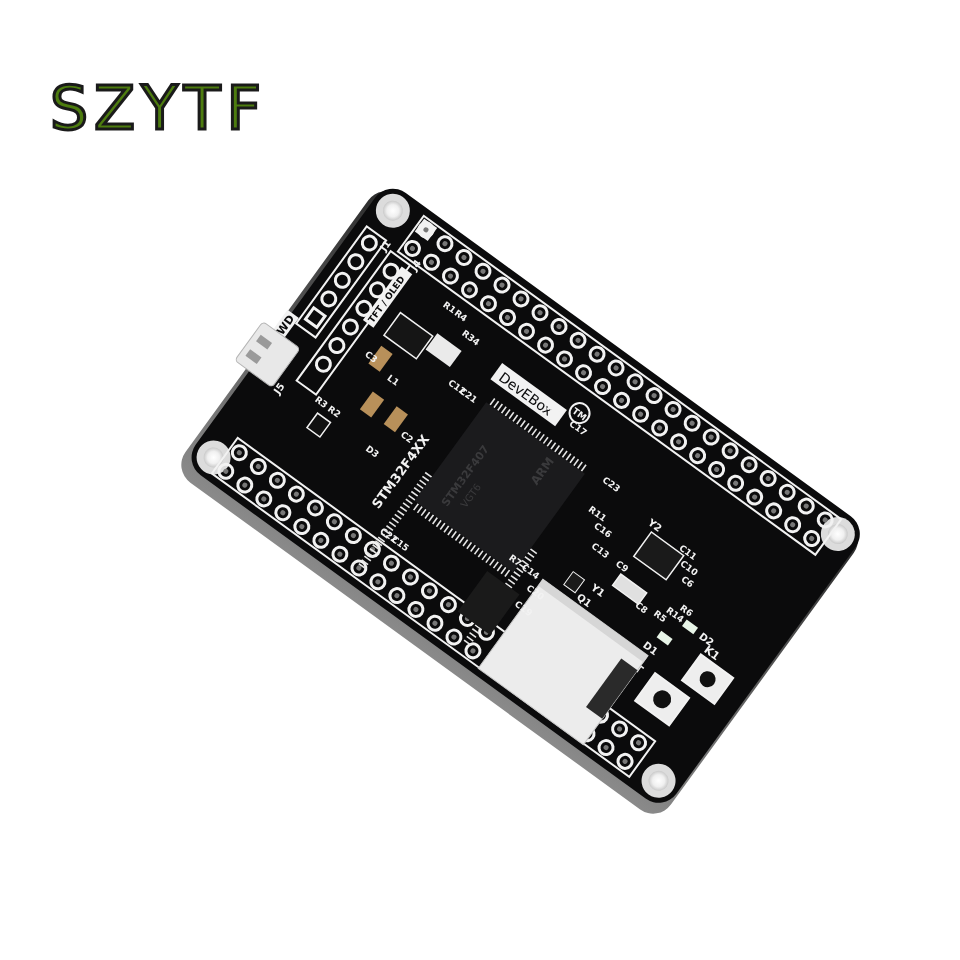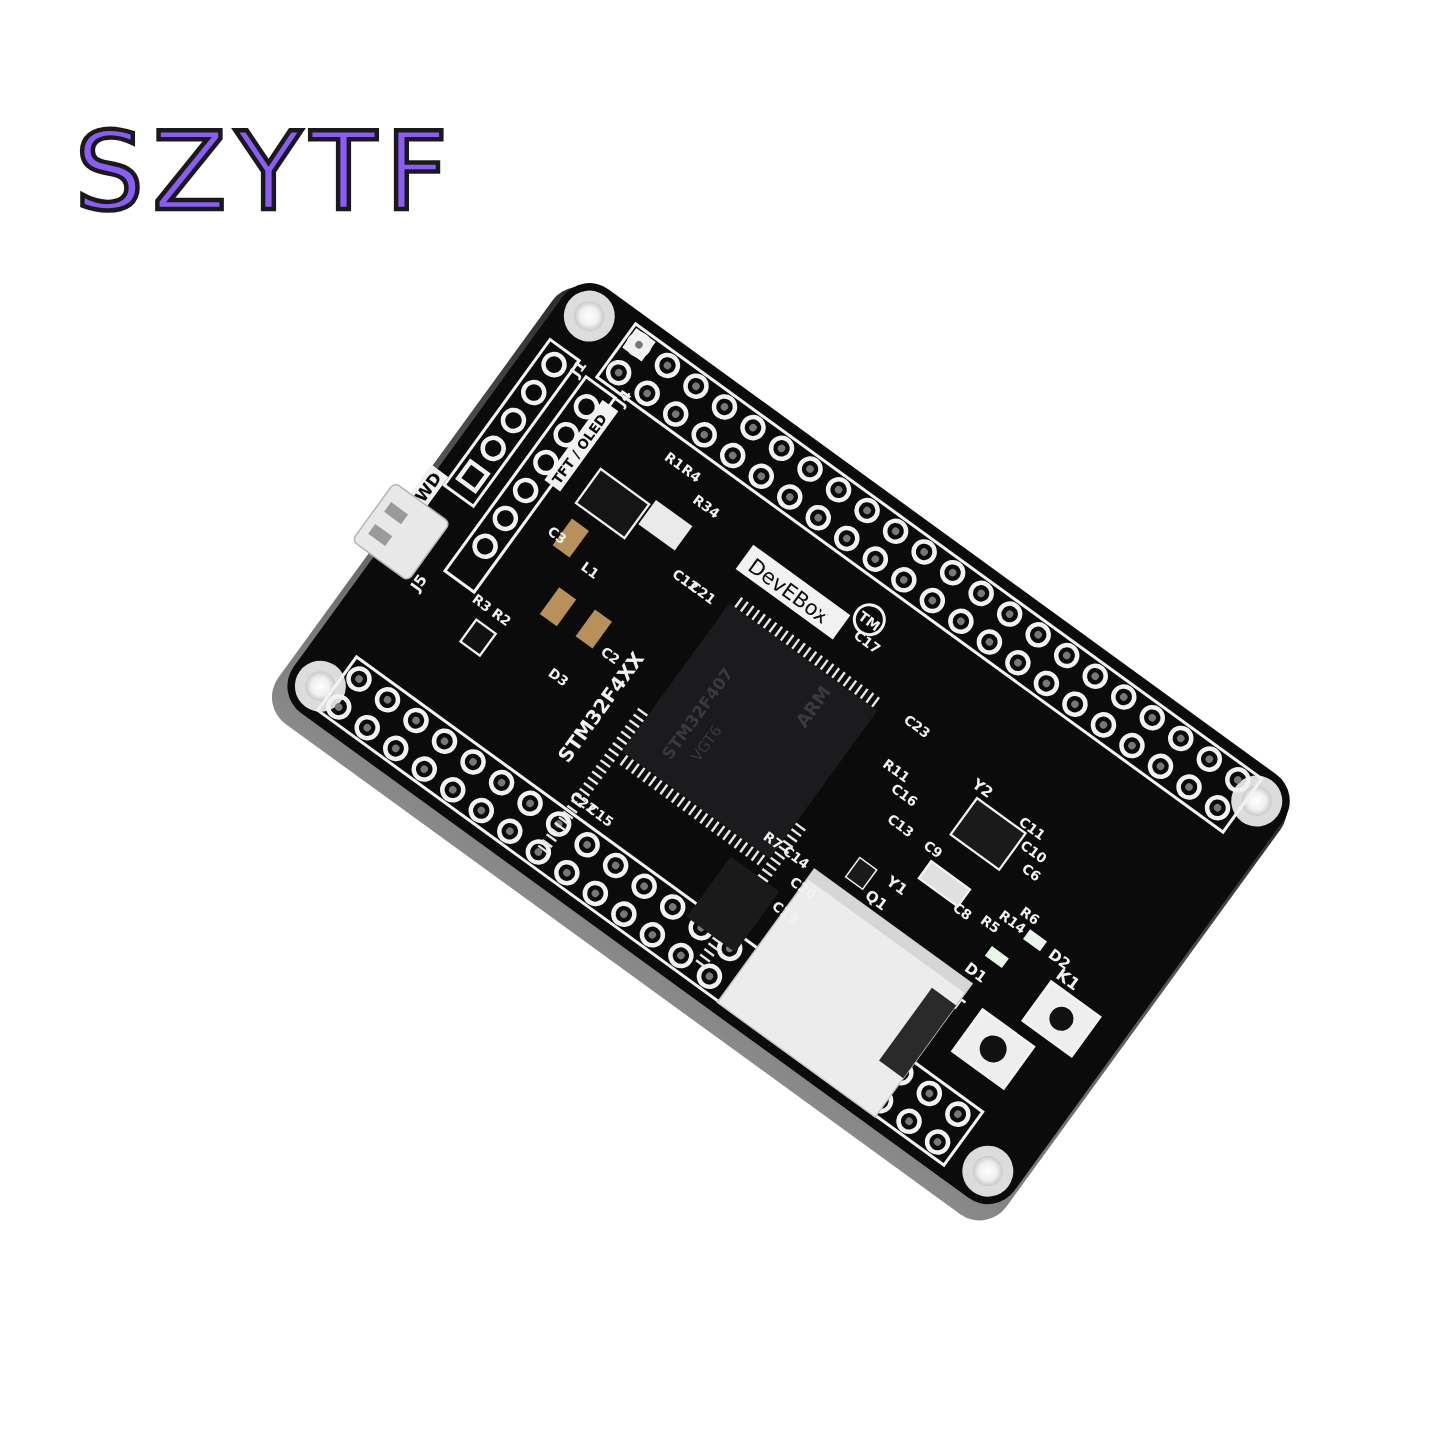--- a/index.html
+++ b/index.html
@@ -1,17 +1,17 @@
 <!DOCTYPE html>
 <html><head>
 <meta charset="utf-8">
 <style>
   html, body { margin:0; padding:0; background:#ffffff; }
   body { width:960px; height:960px; position:relative; overflow:hidden; font-family:"DejaVu Sans", sans-serif; }
-  .brand { position:absolute; left:50px; top:78px; font-family:"DejaVu Sans", sans-serif; font-size:72px; font-weight:400; letter-spacing:6px; color:#8b5cf6; -webkit-text-stroke:3px #1a1a1a; line-height:1; }
+  .brand { position:absolute; left:50px; top:78px; font-family:"DejaVu Sans", sans-serif; font-size:60px; font-weight:400; letter-spacing:6px; color:#4d7c0f; -webkit-text-stroke:3px #1a1a1a; line-height:1; }
   svg.scene { position:absolute; left:0; top:0; }
   .silk { fill:#f2f2f2; font-family:"DejaVu Sans", sans-serif; font-weight:bold; }
 </style>
 </head>
 <body>
 
 <div class="brand">SZYTF</div>
 
 <svg class="scene" width="960" height="960" viewBox="0 0 960 960">
   <defs>

